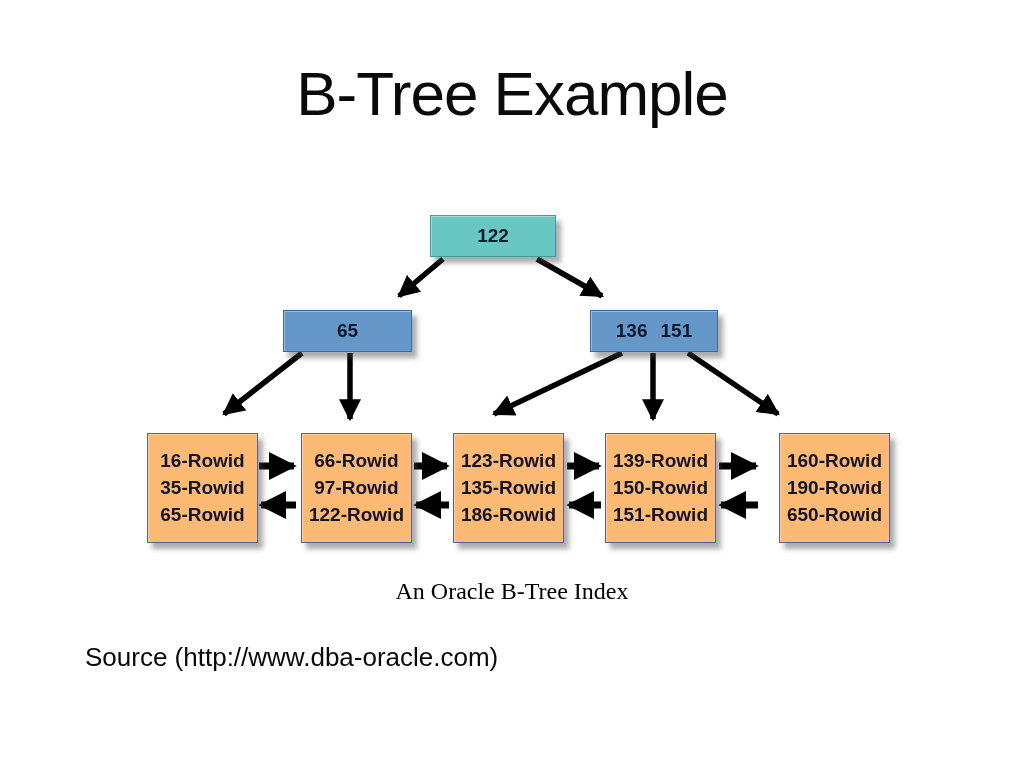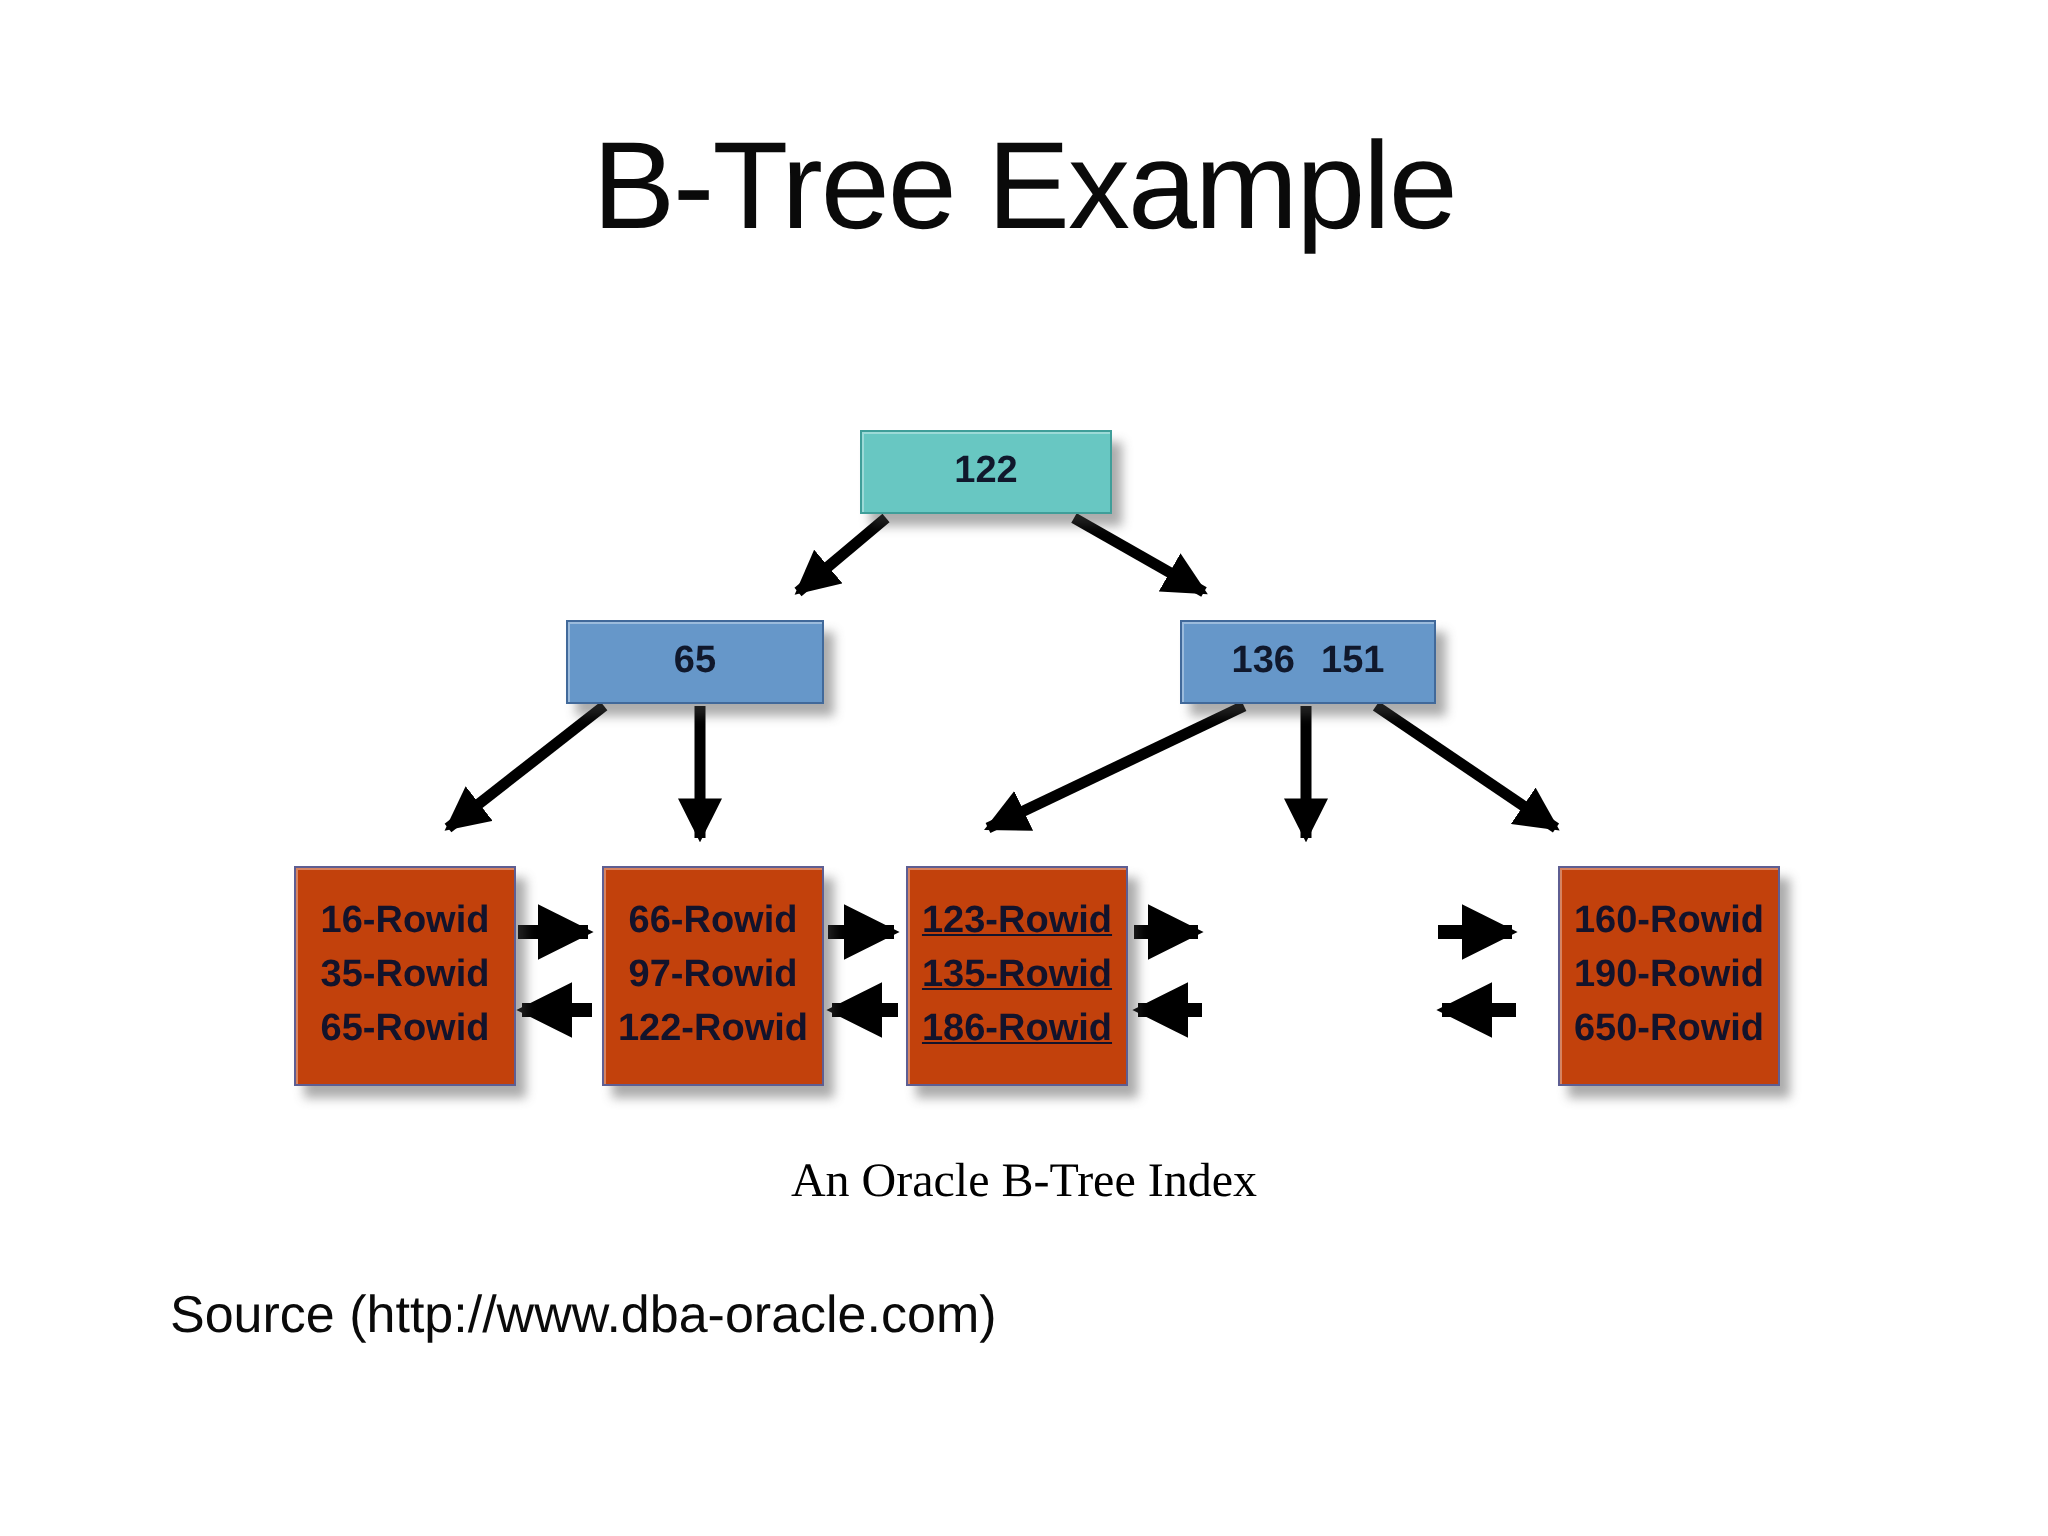--- a/index.html
+++ b/index.html
@@ -41,30 +41,30 @@
   .internal-node {
     background: #6697c9;
     border: 1px solid #41699a;
     top: 310px; height: 42px;
   }
   .internal-left  { left: 283px; width: 129px; }
   .internal-right { left: 590px; width: 128px; }
   .keys { display: flex; gap: 13px; }
   .leaf-node {
     top: 433px; width: 111px; height: 110px;
-    background: #c2410c;
+    background: #fdba74;
     border: 1px solid #5e5e92;
     flex-direction: column;
     gap: 5px;
     font-size: 19px;
     color: #13132b;
   }
   .leaf-1 { left: 147px; }
   .leaf-2 { left: 301px; }
-  .leaf-3 { left: 453px; text-decoration: underline; }
+  .leaf-3 { left: 453px; }
   .leaf-4 { left: 605px; }
   .leaf-5 { left: 762px; margin-left: 17px; }
   .leaf-row { line-height: 22px; white-space: nowrap; }
   .arrow-layer {
     position: absolute;
     left: 0; top: 0;
     width: 1024px; height: 768px;
     pointer-events: none;
   }
   .arrow-layer line { stroke: #000000; }
@@ -146,20 +146,25 @@
   <div class="node leaf-node leaf-2">
     <div class="leaf-row">66-Rowid</div>
     <div class="leaf-row">97-Rowid</div>
     <div class="leaf-row">122-Rowid</div>
   </div>
   <div class="node leaf-node leaf-3">
     <div class="leaf-row">123-Rowid</div>
     <div class="leaf-row">135-Rowid</div>
     <div class="leaf-row">186-Rowid</div>
   </div>
+  <div class="node leaf-node leaf-4">
+    <div class="leaf-row">139-Rowid</div>
+    <div class="leaf-row">150-Rowid</div>
+    <div class="leaf-row">151-Rowid</div>
+  </div>
   <div class="node leaf-node leaf-5">
     <div class="leaf-row">160-Rowid</div>
     <div class="leaf-row">190-Rowid</div>
     <div class="leaf-row">650-Rowid</div>
   </div>
 
   <div class="caption">An Oracle B-Tree Index</div>
 
   <div class="source">Source (http://www.dba-oracle.com)</div>
 

